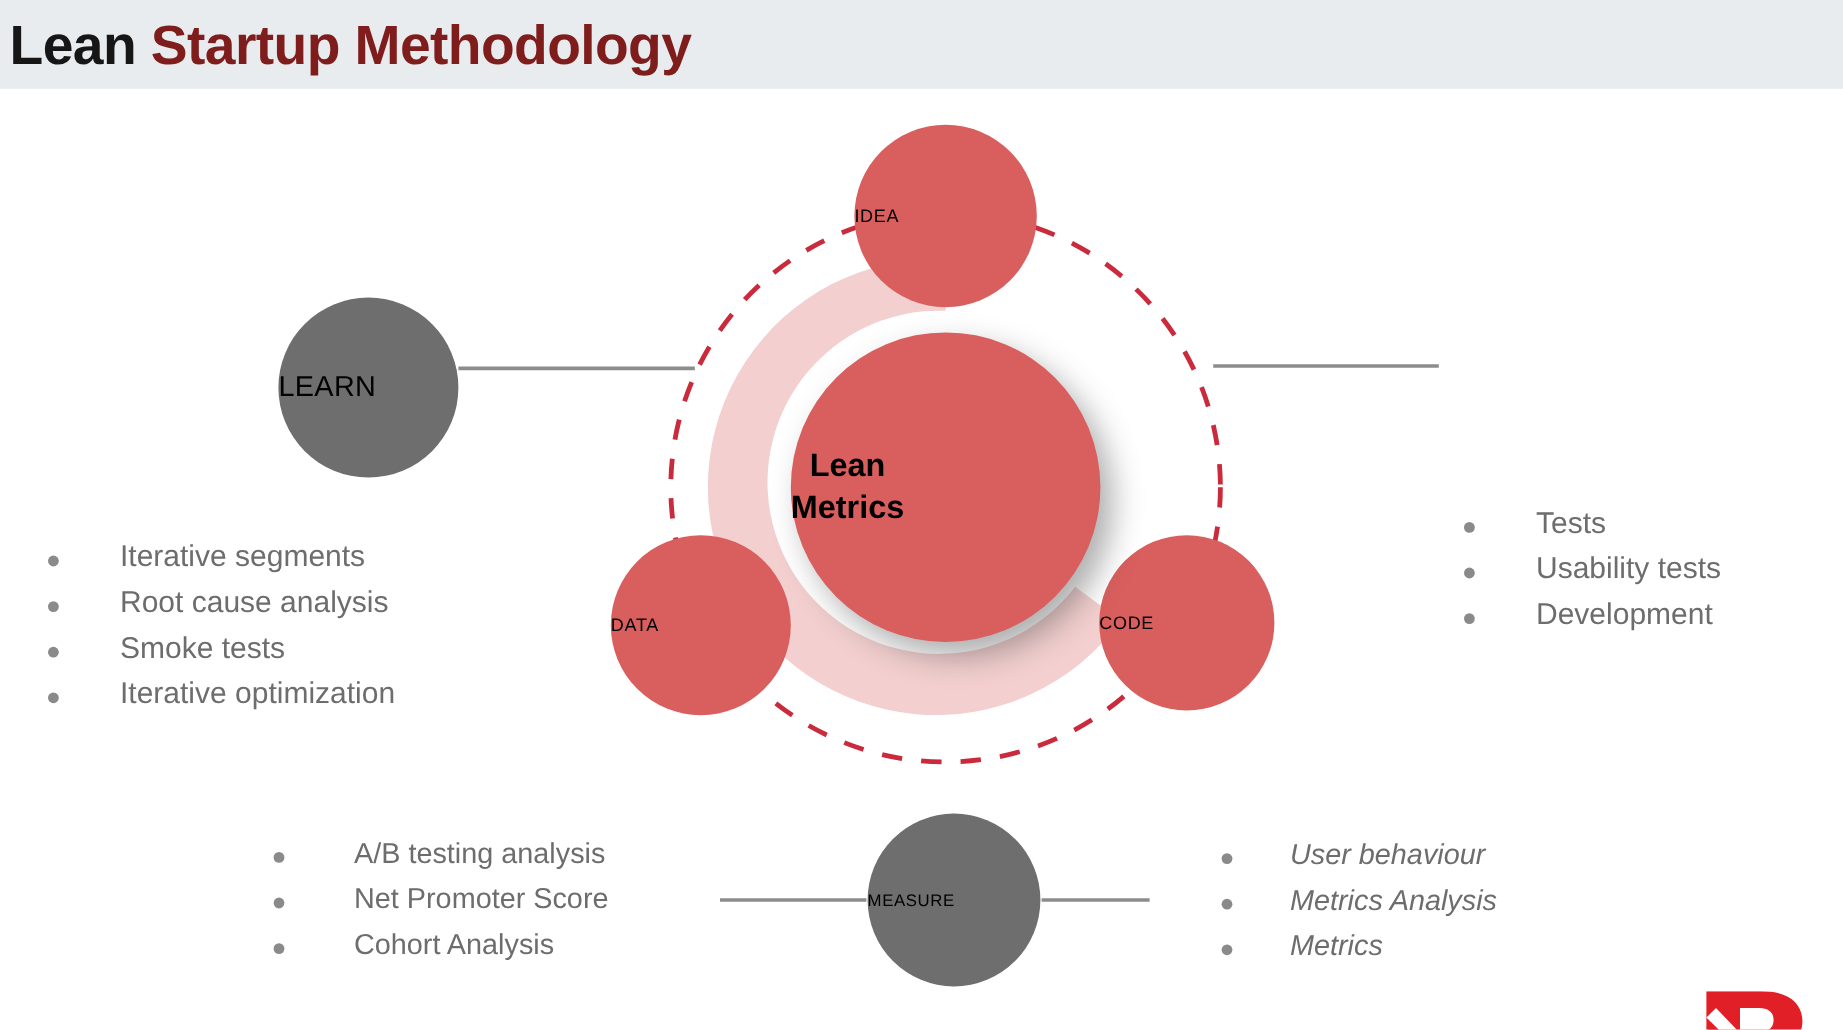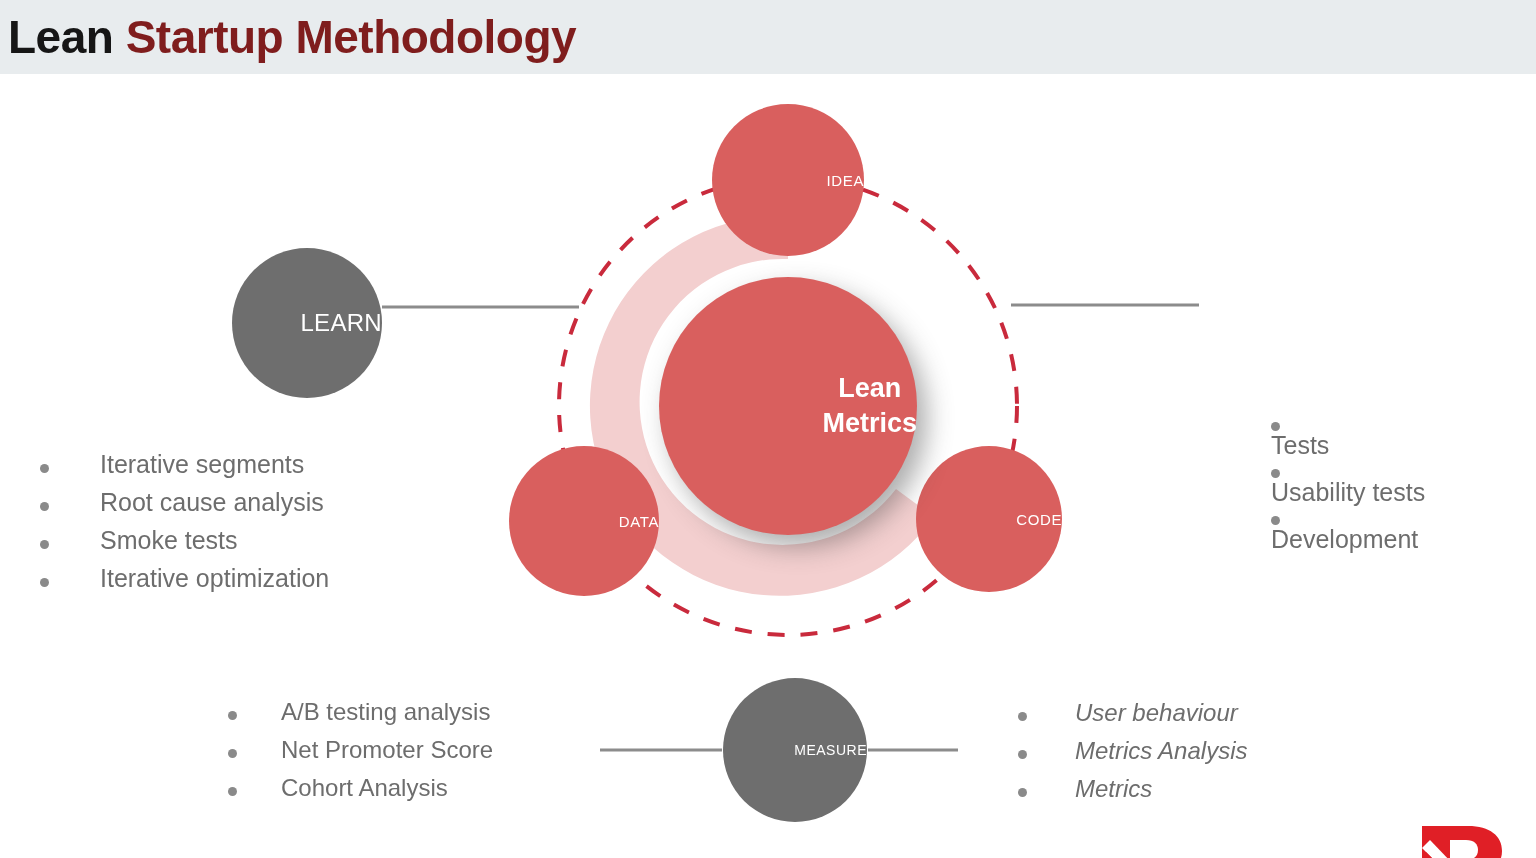--- a/index.html
+++ b/index.html
@@ -24,22 +24,22 @@
   #page-title .t-dark { color:#161616; }
   #page-title .t-accent { color:#7f1d1d; }
 
   
   #diagram { position:absolute; left:0; top:74px; width:1536px; height:784px; }
   #diagram-svg { position:absolute; left:0; top:0; }
 
   
   .node {
     position:absolute; border-radius:50%;
-    display:flex; align-items:center; justify-content:flex-end;
-    text-align:center; color:#ffffff;
+    display:flex; align-items:center; justify-content:flex-start;
+    text-align:center; color:#000000;
   }
   .node-red  { background:#d95f5e; }
   .node-gray { background:#6e6e6e; }
 
   .node-core {
     width:258px; height:258px;
     font-size:27px; font-weight:bold; line-height:1.28;
     box-shadow:10px 12px 26px rgba(60,60,60,0.42);
   }
   .node-sat { font-size:15px; font-weight:normal; letter-spacing:0.6px; }
@@ -65,25 +65,25 @@
     display:inline-block; width:9px; height:9px; border-radius:50%;
     background:#8a8a8a; flex:0 0 auto;
   }
   .bullet-list .txt { display:inline-block; }
 
   #list-learn  { left:40px;  top:376px; font-size:25px; }
   #list-learn li { margin-bottom:9px; }
   #list-learn .txt { margin-left:51px; }
 
   #list-build  { left:1220px; top:348px; font-size:25px; }
-  #list-build li { margin-bottom:9px;flex-direction:column; }
+  #list-build li { margin-bottom:9px; }
   #list-build .txt { margin-left:51px; }
 
   #list-measure-left { left:228px; top:624px; font-size:24px; }
-  #list-measure-left li { margin-bottom:10px; }
+  #list-measure-left li { margin-bottom:10px;gap:14px; }
   #list-measure-left .txt { margin-left:44px; }
 
   #list-measure-right { left:1018px; top:625px; font-size:24px; }
   #list-measure-right li { margin-bottom:10px;font-style:italic; }
   #list-measure-right .txt { margin-left:48px; }
 
   
   #logo { position:absolute; left:1400px; top:752px; width:122px; height:92px; }
   #logo-mark { position:absolute; left:16px; top:0; }
 </style>

